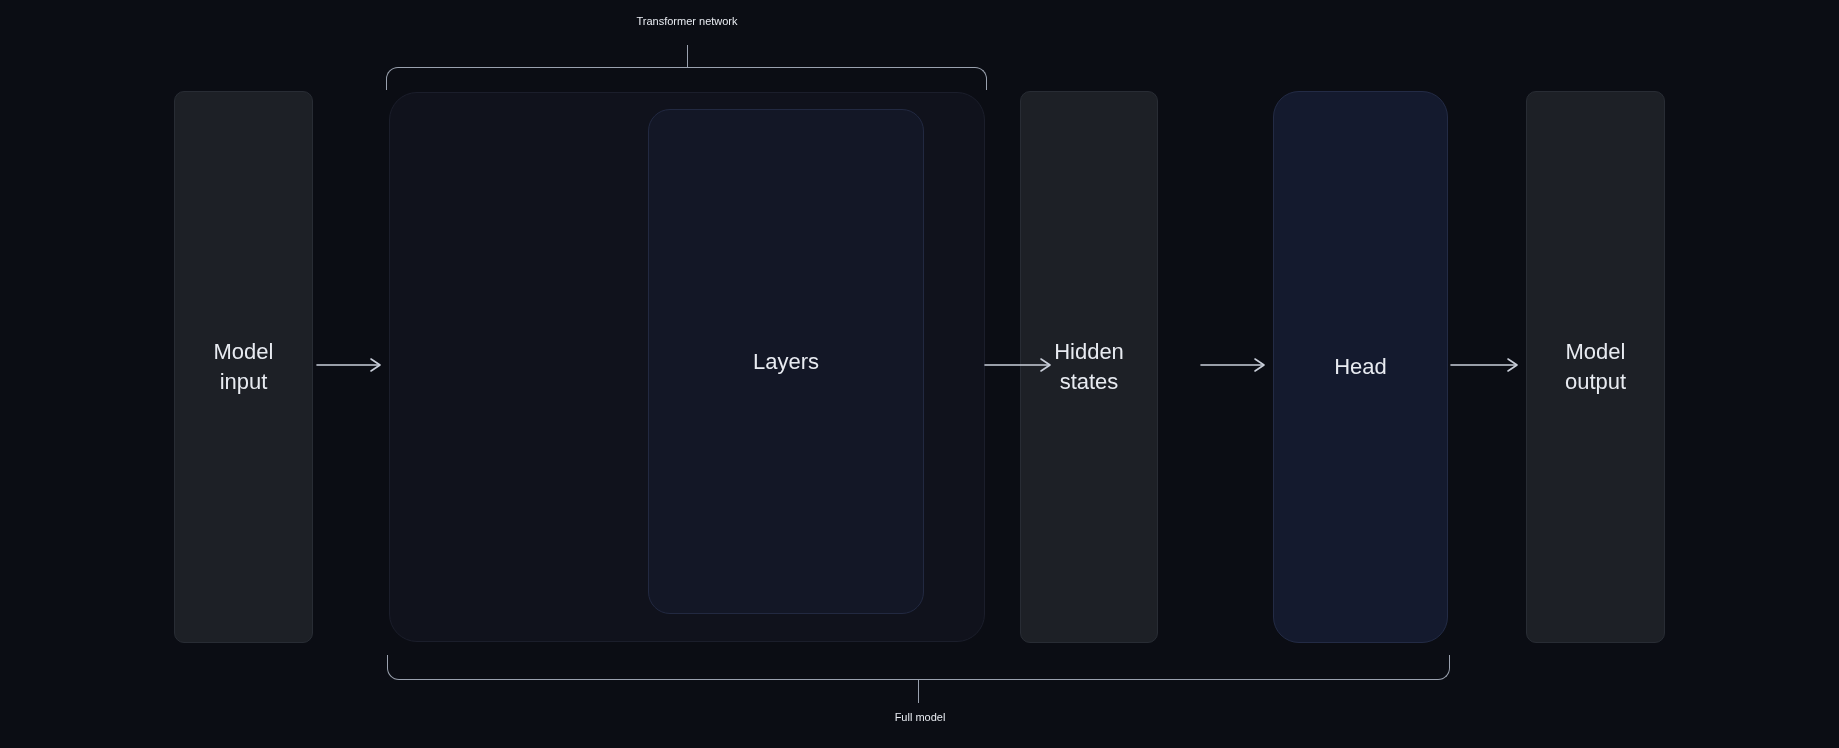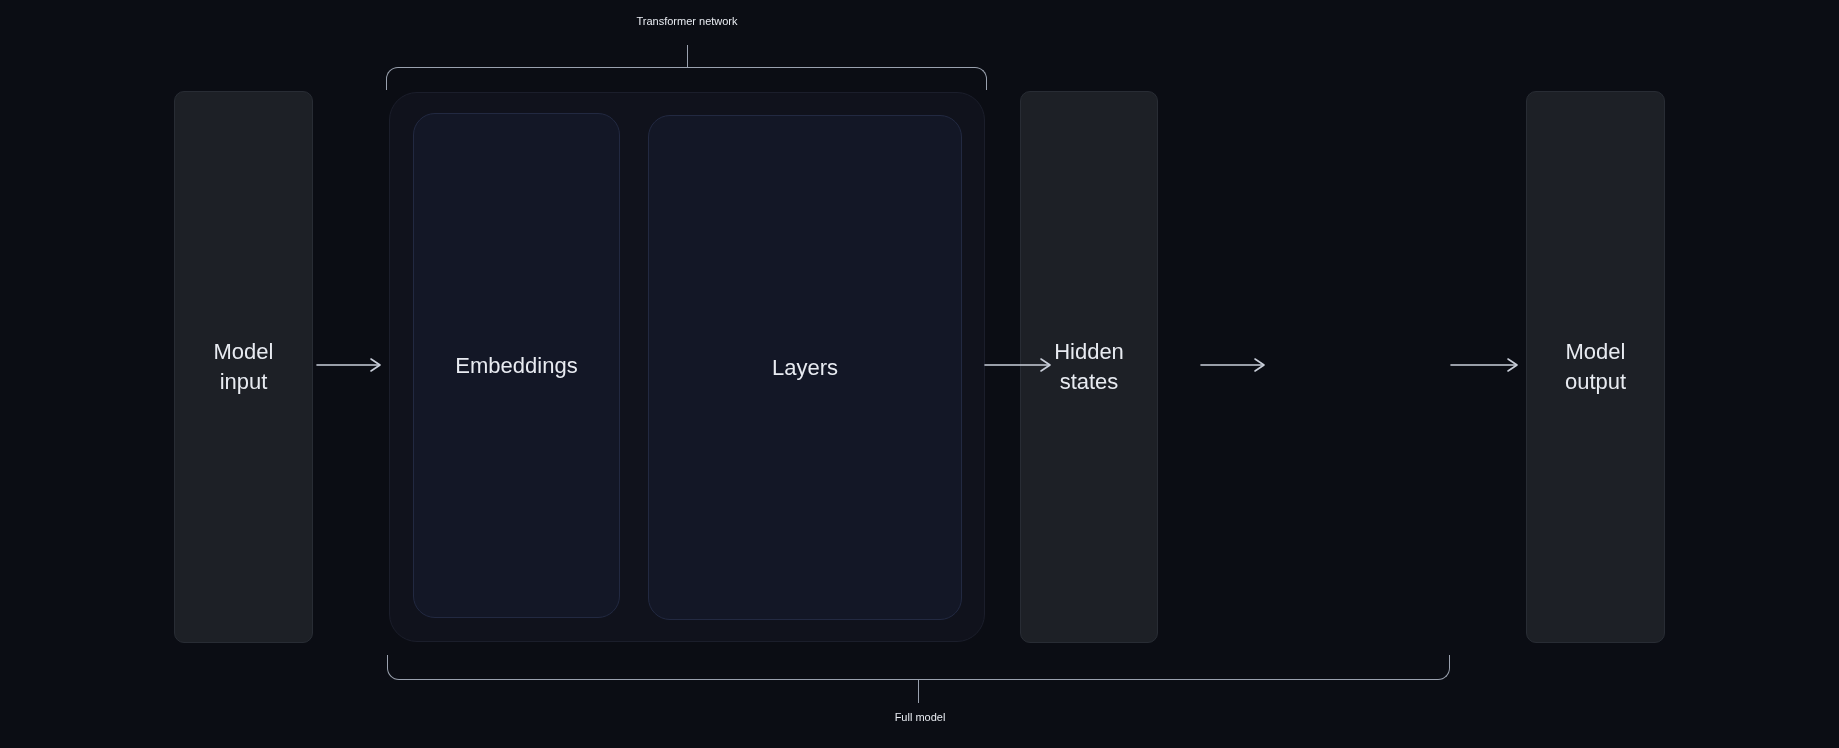--- a/index.html
+++ b/index.html
@@ -38,21 +38,21 @@
     position:absolute;
     background:var(--container,#10121c);
     border:1px solid var(--container_border,#1b1e2b);
     border-radius:28px;
     box-sizing:border-box;
   }
   
   .n-model-input  {left:174px;top:91px;width:139px;height:552px;}
   .n-transformer  {left:389px;top:92px;width:596px;height:550px;}
   .n-embeddings   {left:413px;top:113px;width:207px;height:505px;}
-  .n-layers       {left:648px;top:115px;width:314px;height:505px;}
+  .n-layers       {left:648px;top:109px;width:276px;height:505px;}
   .n-hidden-states{left:1020px;top:91px;width:138px;height:552px;}
   .n-head         {left:1273px;top:91px;width:175px;height:552px;}
   .n-model-output {left:1526px;top:91px;width:139px;height:552px;}
   
   .arrow{position:absolute;height:16px;}
   .arrow svg{display:block;}
   .a1{left:316px;top:357px;width:72px;}
   .a2{left:984px;top:357px;width:74px;}
   .a3{left:1200px;top:357px;width:72px;}
   .a4{left:1450px;top:357px;width:75px;}
@@ -98,25 +98,25 @@
 <div class="canvas">
 
   <div class="bracket-label label-transformer">Transformer network</div>
   <div class="tick tick-top"></div>
   <div class="bracket-top"></div>
 
   <div class="node node--gray n-model-input">Model
 input</div>
 
   <div class="container-box n-transformer"></div>
-  <div class="node node--navy n-embeddings">Embeddings</div>
   <div class="node node--navy n-layers">Layers</div>
 
   <div class="node node--gray n-hidden-states">Hidden
 states</div>
+  <div class="node node--head n-head">Head</div>
   <div class="node node--gray n-model-output">Model
 output</div>
 
   <div class="arrow a1">
     <svg width="72" height="16" viewBox="0 0 72 16">
       <line x1="1" y1="8" x2="63" y2="8" stroke="#c9ced9" stroke-width="1.6" stroke-linecap="round"></line>
       <polyline points="55,2 64,8 55,14" fill="none" stroke="#c9ced9" stroke-width="1.6" stroke-linecap="round" stroke-linejoin="round"></polyline>
     </svg>
   </div>
   <div class="arrow a2">

